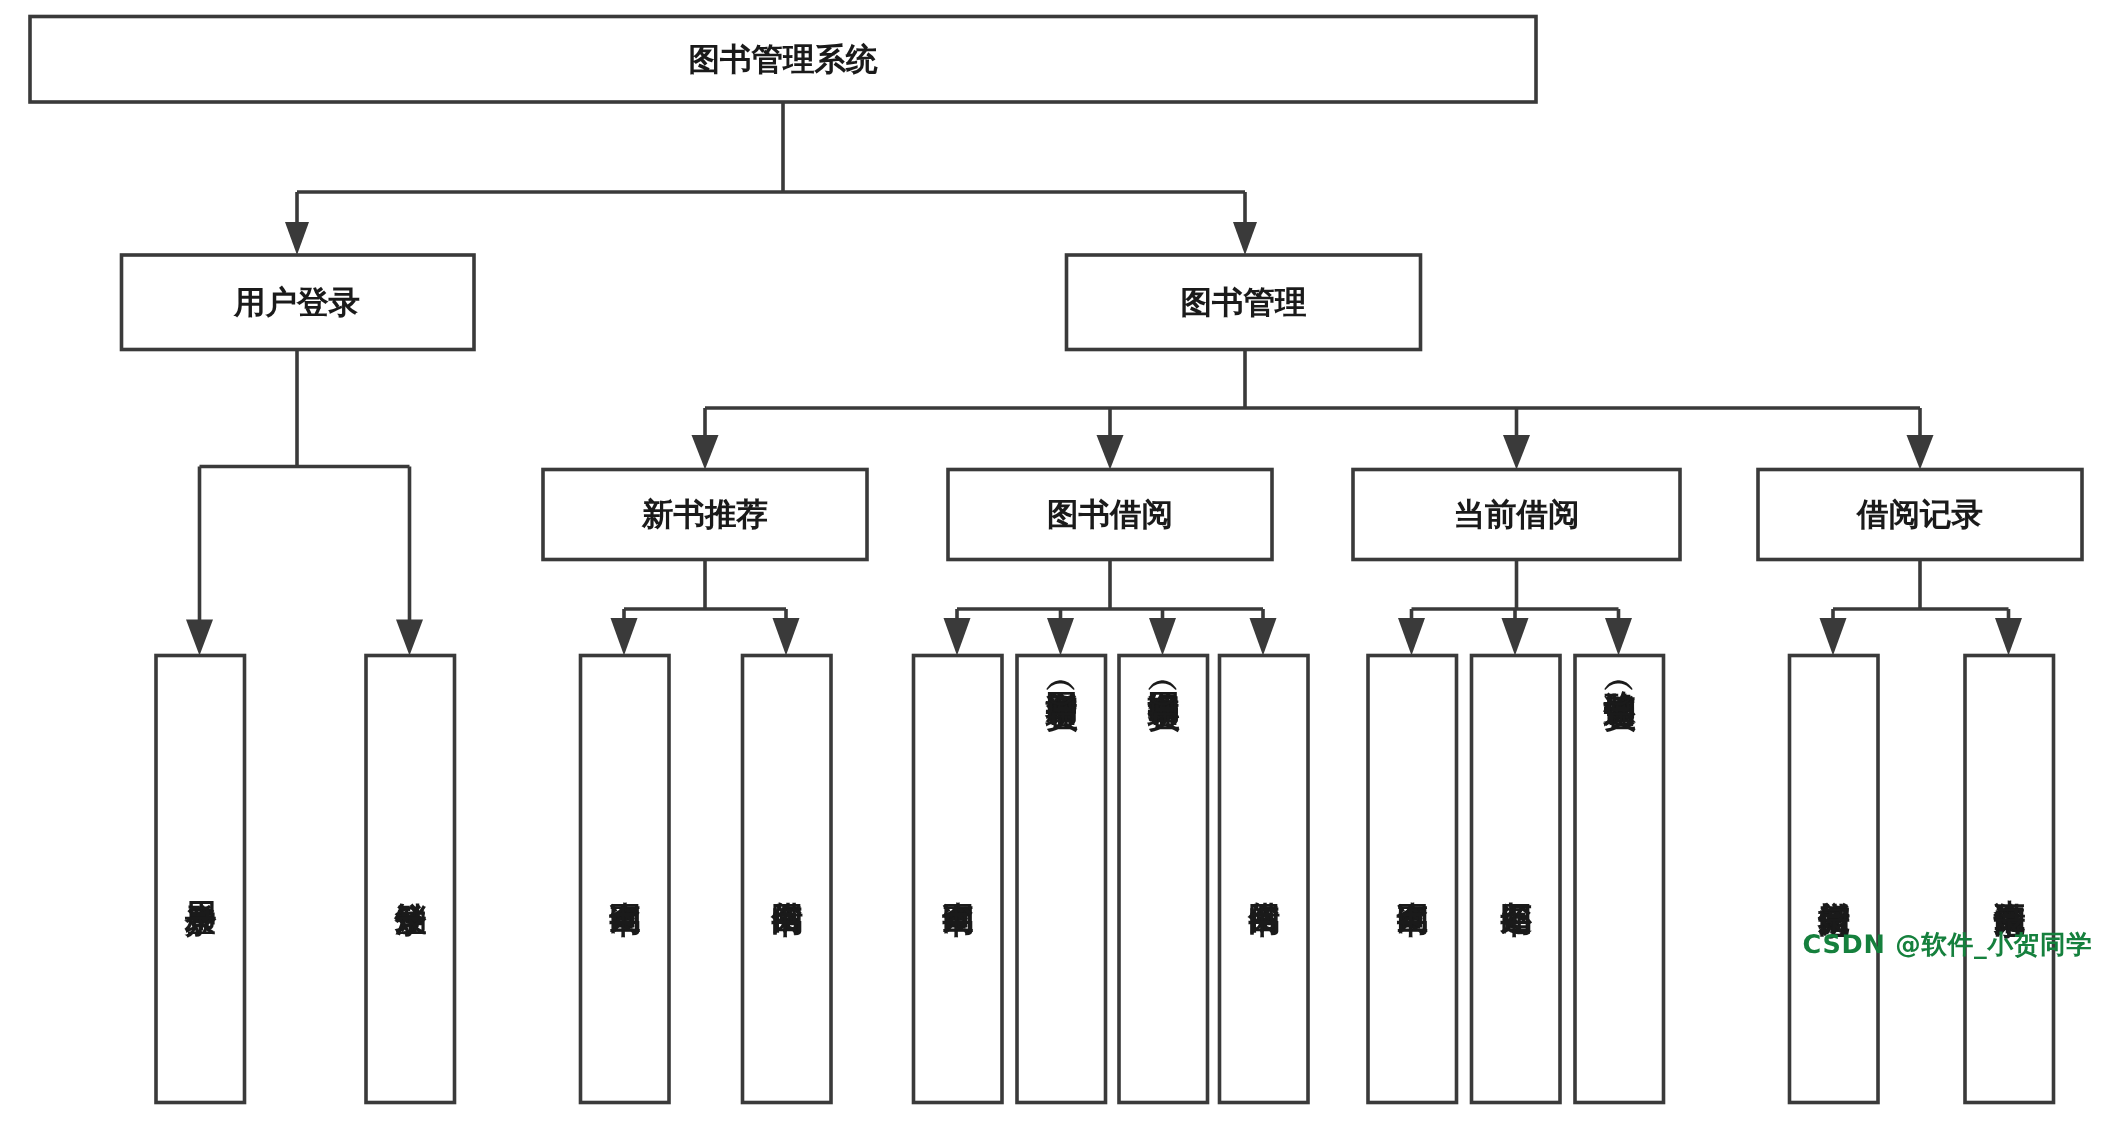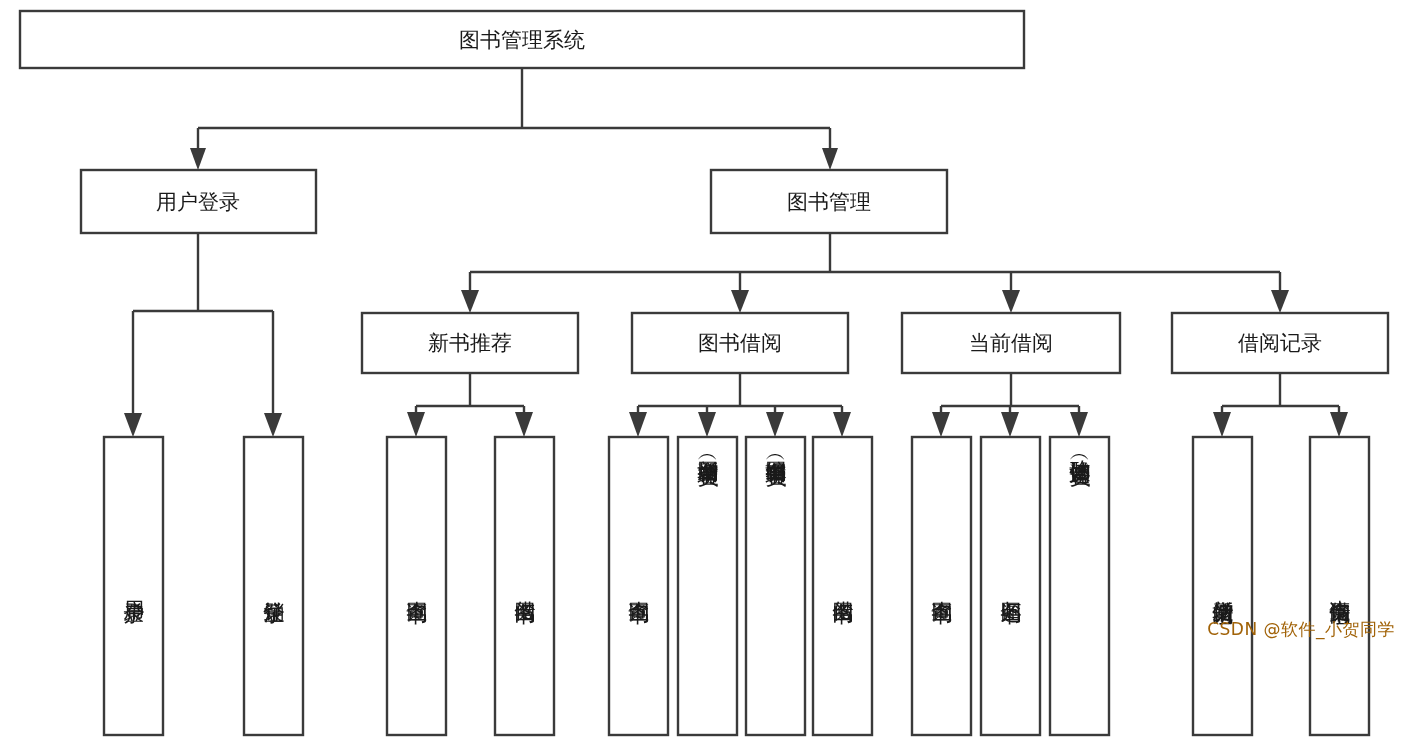--- a/index.html
+++ b/index.html
@@ -13,20 +13,21 @@
     font-family: "DejaVu Sans", "Liberation Sans", sans-serif;
     overflow: hidden;
     position: relative;
   }
   #diagram-root {
     position: absolute;
     left: 0;
     top: 0;
     width: 1405px;
     height: 647px;
+    font-weight: bold;
   }
   .node-box {
     fill: #ffffff;
     stroke: #3a3a3a;
     stroke-width: 2.4;
   }
   .node-label {
     font-family: "DejaVu Sans", "Liberation Sans", sans-serif;
     fill: #1a1a1a;
     text-anchor: middle;
@@ -62,21 +63,21 @@
     letter-spacing: 1px;
     white-space: nowrap;
     text-align: center;
   }
   #watermark {
     position: absolute;
     right: 10px;
     bottom: 6px;
     font-family: "DejaVu Sans", "Liberation Sans", sans-serif;
     font-size: 17px;
-    color: #a16207;
+    color: #15803d;
     letter-spacing: 0.5px;
     user-select: none;
   }
 </style>
 </head>
 <body>
 
 <div id="diagram-root">
 
   <svg width="1405" height="747" viewBox="0 0 1405 747">

